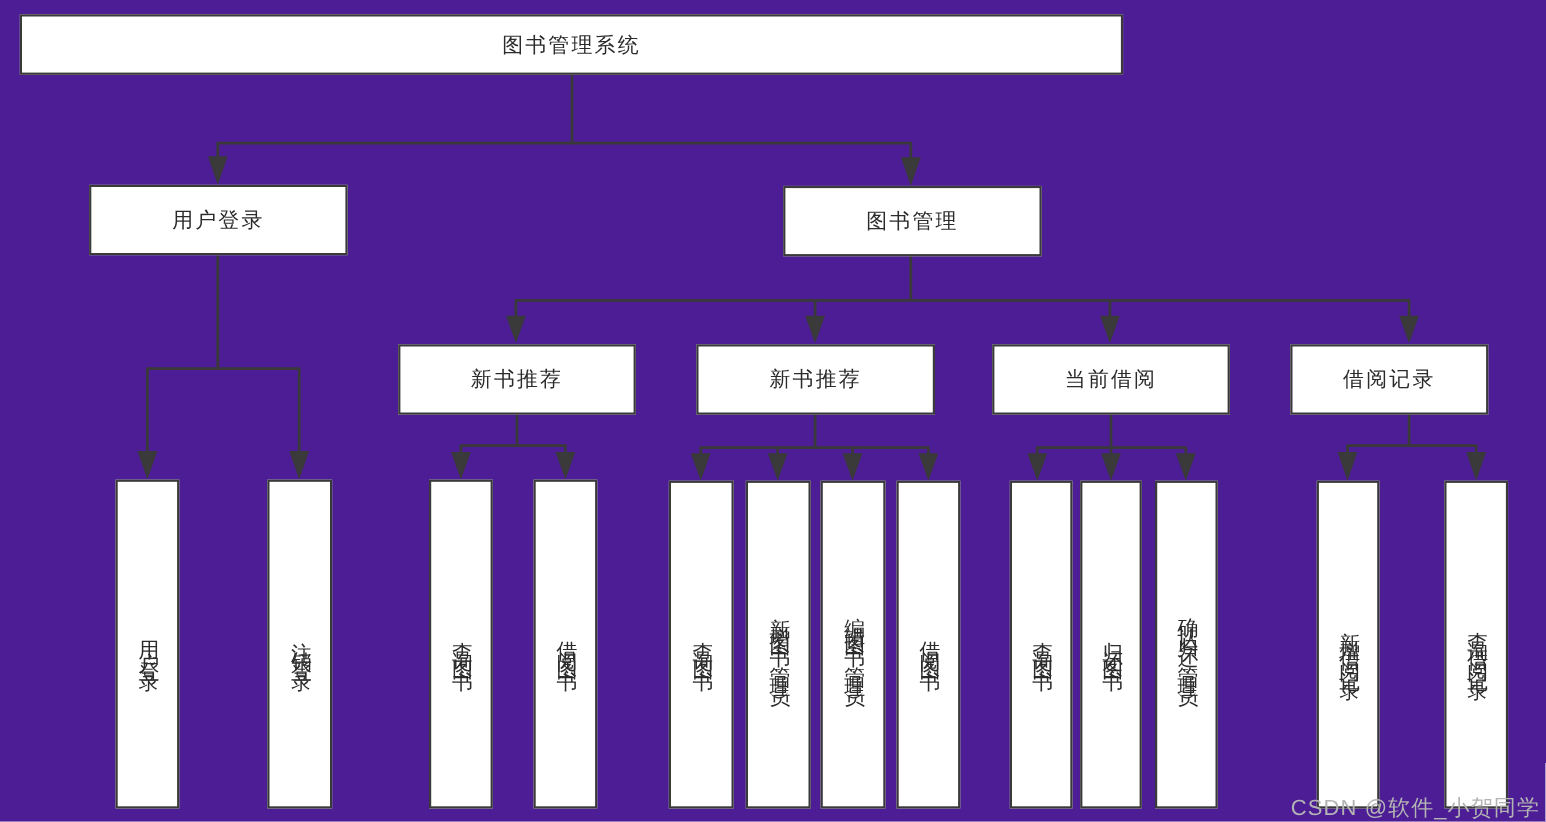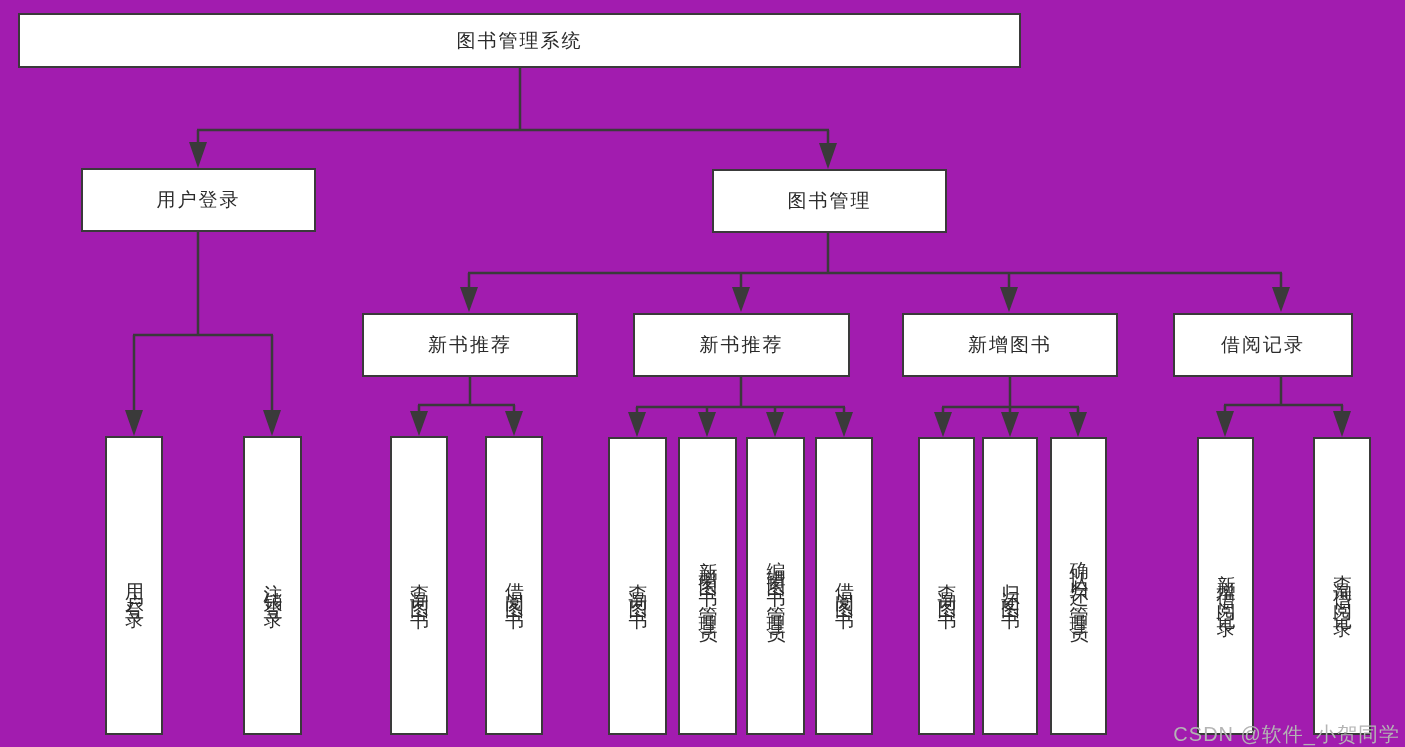--- a/index.html
+++ b/index.html
@@ -1,21 +1,21 @@
 <!DOCTYPE html>
 <html><head>
 <meta charset="utf-8">
 <style>
   html, body { margin:0; padding:0; background:#ffffff; }
   body { font-family: "Liberation Sans", sans-serif; }
   #canvas {
     position: relative;
     width: 1405px;
     height: 747px;
-    background: #a21caf;
+    background: #4c1d95;
     overflow: hidden;
   }
   #wires { position:absolute; left:0; top:0; width:1405px; height:747px; }
   .box {
     position: absolute;
     box-sizing: border-box;
     background: #ffffff;
     border: 2.5px solid #3a3a3a;
     display: flex;
     align-items: center;
@@ -106,21 +106,21 @@
     <span class="h-label">图书管理</span>
   </div>
 
   <div class="box" style="left:362px; top:313px; width:216px; height:64px;">
     <span class="h-label">新书推荐</span>
   </div>
   <div class="box" style="left:633px; top:313px; width:217px; height:64px;">
     <span class="h-label">新书推荐</span>
   </div>
   <div class="box" style="left:902px; top:313px; width:216px; height:64px;">
-    <span class="h-label">新增图书</span>
+    <span class="h-label">当前借阅</span>
   </div>
   <div class="box" style="left:1173px; top:313px; width:180px; height:64px;">
     <span class="h-label">借阅记录</span>
   </div>
 
   <div class="box" style="left:105px; top:436px; width:58px; height:299px;">
     <span class="v-label">用户登录</span>
   </div>
   <div class="box" style="left:243px; top:436px; width:59px; height:299px;">
     <span class="v-label">注销登录</span>

